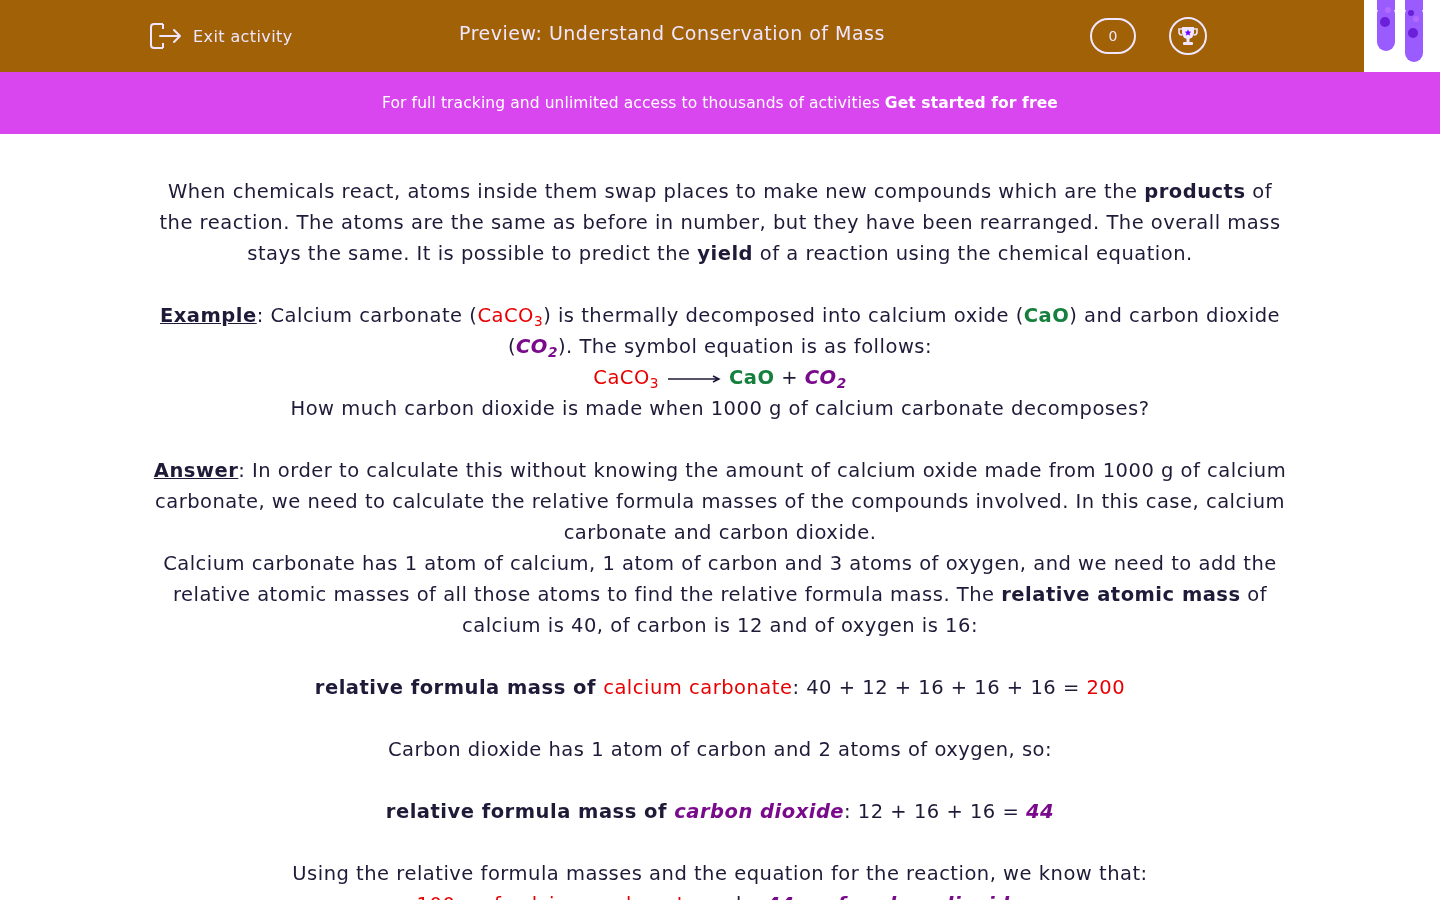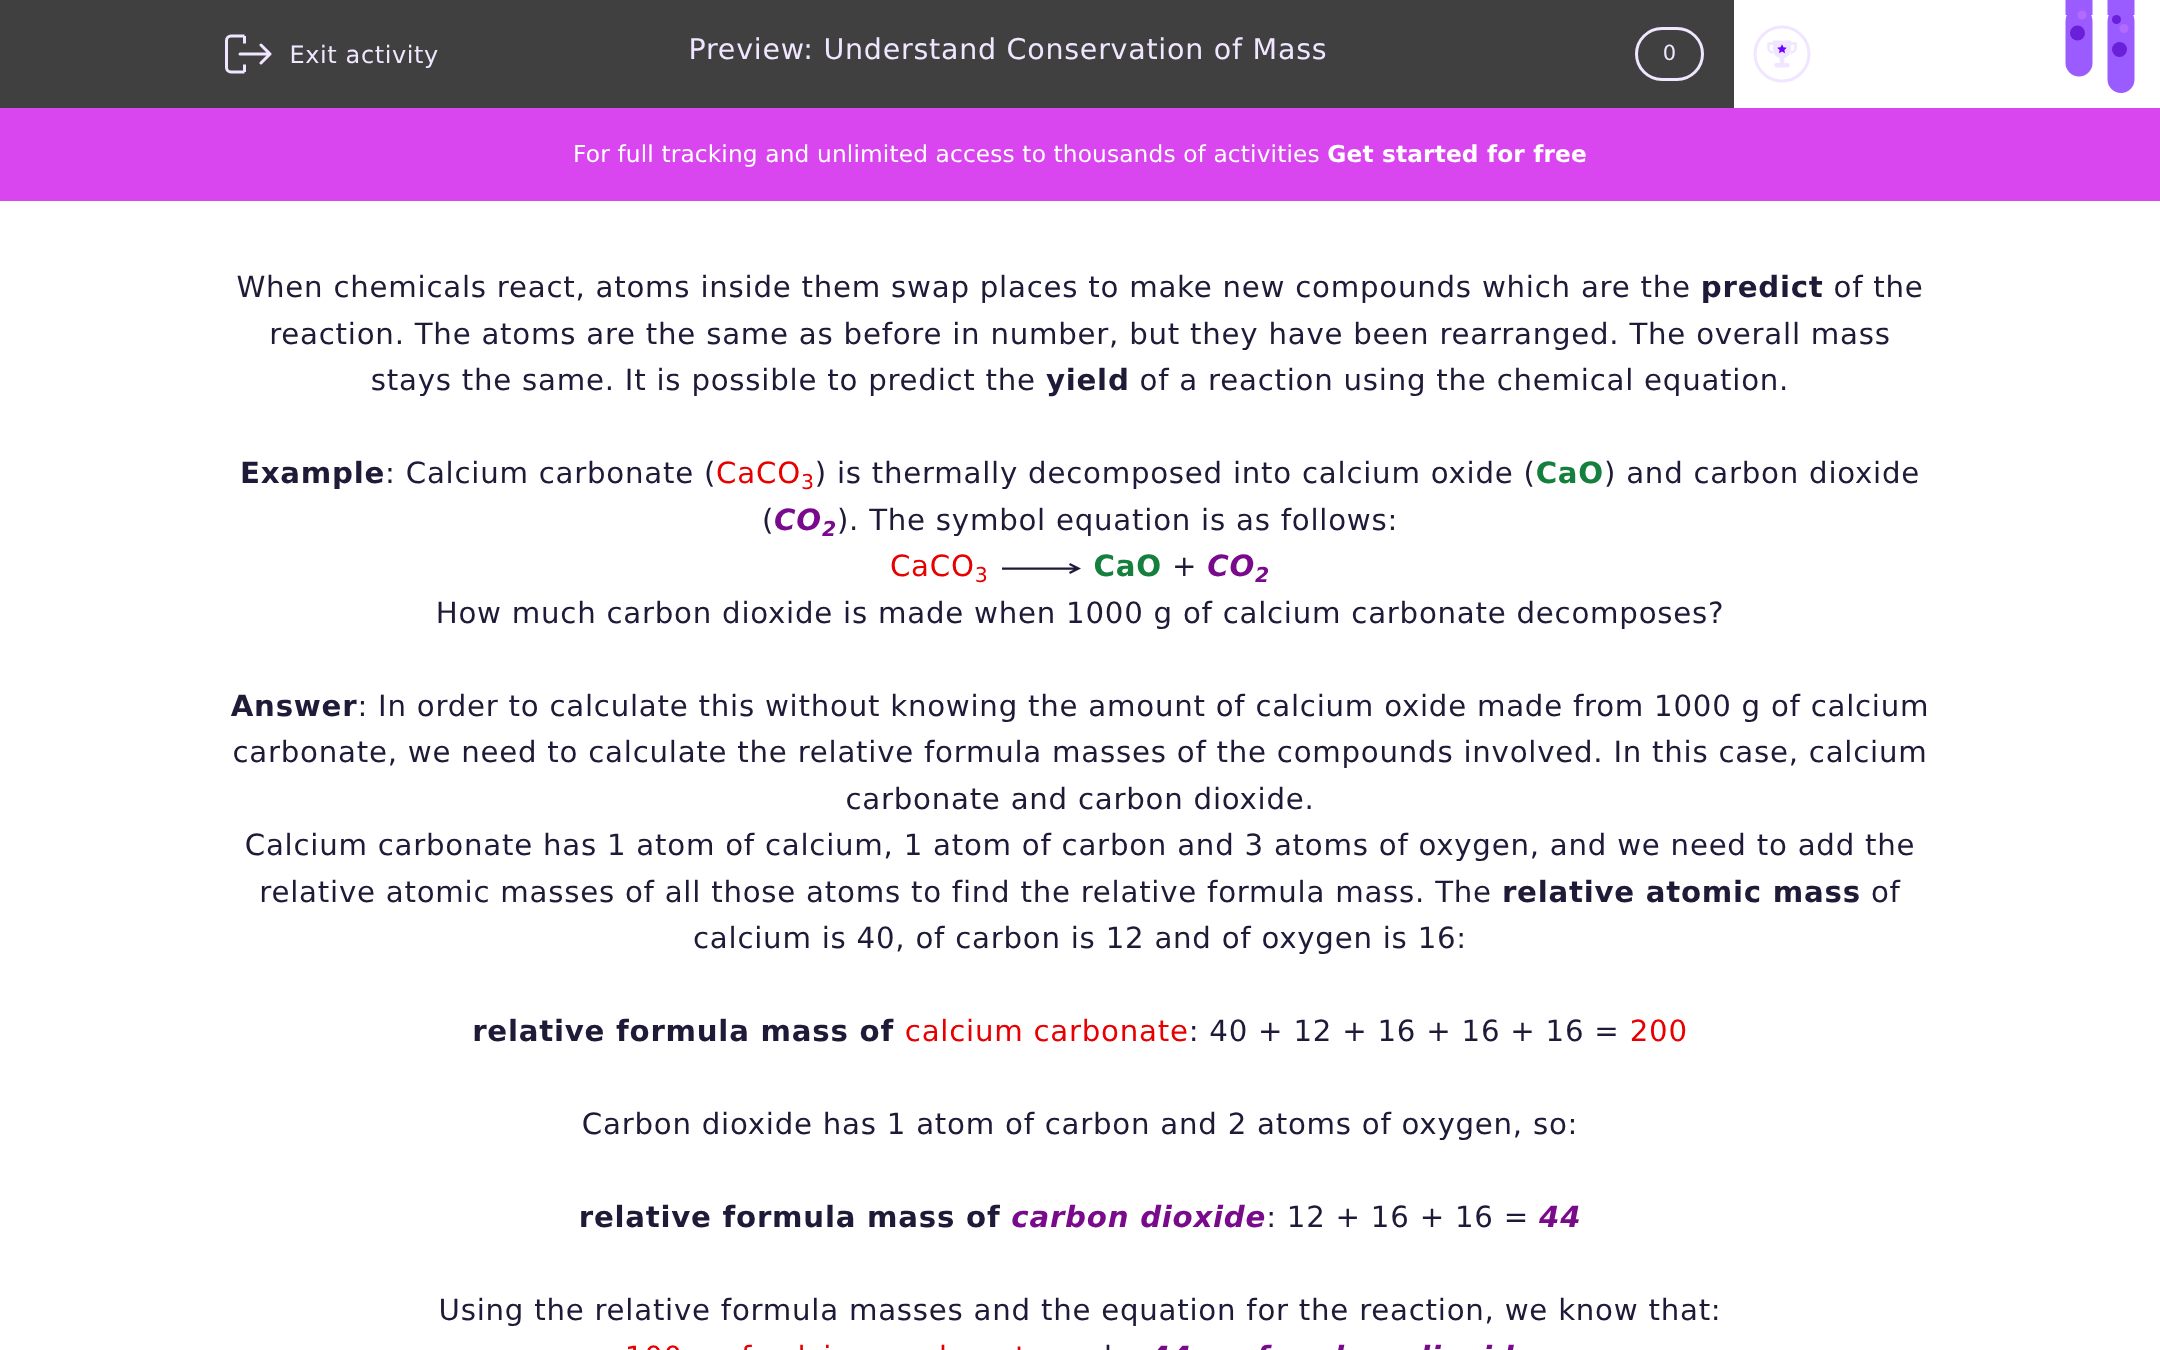--- a/index.html
+++ b/index.html
@@ -1,21 +1,21 @@
 <!DOCTYPE html>
 <html><head>
 <meta charset="utf-8">
 <style>
   * { box-sizing: border-box; margin: 0; padding: 0; }
   html, body { width: 1440px; height: 900px; overflow: hidden; background: #ffffff; }
   body { font-family: "DejaVu Sans", "Liberation Sans", sans-serif; color: #1f1a38; }
 
   .topbar {
-    position: absolute; left: 0; top: 0; width: 1156px; height: 72px;
-    background: #404040; color: #f0e6ff;
+    position: absolute; left: 0; top: 0; width: 1364px; height: 72px;
+    background: #a16207; color: #f0e6ff;
   }
   .exit {
     position: absolute; left: 149px; top: 21px; height: 30px;
     display: flex; align-items: center; gap: 10px; cursor: pointer;
   }
   .exit svg { width: 34px; height: 30px; }
   .exit-label { font-size: 16px; letter-spacing: 0.4px; color: #f0e6ff; }
   .title {
     position: absolute; left: 0; width: 1344px; top: 22px; text-align: center;
     font-size: 19px; letter-spacing: 0.5px; color: #f0e6ff; font-weight: 500;
@@ -45,21 +45,21 @@
     position: absolute; left: 150px; top: 176px; width: 1140px;
     text-align: center; font-size: 19.5px; line-height: 31px; letter-spacing: 0.5px;
     color: #1f1a38;
   }
   .content p { margin: 0; }
   .gap { height: 31px; }
   .red { color: #e80000; font-weight: 400; }
   .blue { color: #15803d; font-weight: 700; }
   .purple { color: #7a0a8c; font-weight: 700; font-style: italic; }
   .bold { font-weight: 700; }
-  .ul { font-weight: 700; }
+  .ul { text-decoration: underline; font-weight: 700; }
   sub { font-size: 70%; vertical-align: -4px; line-height: 0; }
   .arrow { display: inline-block; width: 54px; height: 10px; vertical-align: middle; margin: 0 8px; }
 </style>
 </head>
 <body>
 
 <div class="topbar">
   <div class="exit">
     <svg viewBox="0 0 34 30">
       <path d="M14 3 H5 a3 3 0 0 0 -3 3 V24 a3 3 0 0 0 3 3 H14" fill="none" stroke="#f0e6ff" stroke-width="2"></path>
@@ -96,21 +96,21 @@
   </svg>
 </div>
 
 <div class="banner">
   <span>For full tracking and unlimited access to thousands of activities</span>
   <b>Get started for free</b>
 </div>
 
 <div class="content">
   <p>
-    <span>When chemicals react, atoms inside them swap places to make new compounds which are the </span><span class="bold">predict</span><span> of the reaction. The atoms are the same as before in number, but they have been rearranged. The overall mass stays the same. It is possible to predict the </span><span class="bold">yield</span><span> of a reaction using the chemical equation.</span>
+    <span>When chemicals react, atoms inside them swap places to make new compounds which are the </span><span class="bold">products</span><span> of the reaction. The atoms are the same as before in number, but they have been rearranged. The overall mass stays the same. It is possible to predict the </span><span class="bold">yield</span><span> of a reaction using the chemical equation.</span>
   </p>
   <div class="gap"></div>
 
   <p>
     <span class="ul">Example</span><span>: Calcium carbonate (</span><span class="red"><span>CaCO</span><sub>3</sub></span><span>) is thermally decomposed into calcium oxide (</span><span class="blue">CaO</span><span>) and carbon dioxide (</span><span class="purple"><span>CO</span><sub>2</sub></span><span>). The symbol equation is as follows:</span>
   </p>
 
   <p>
     <span class="red"><span>CaCO</span><sub>3</sub></span><svg class="arrow" viewBox="0 0 54 10">
         <path d="M1 5 H51 M46 2 L52 5 L46 8" fill="none" stroke="#1f1a38" stroke-width="1.5"></path>

